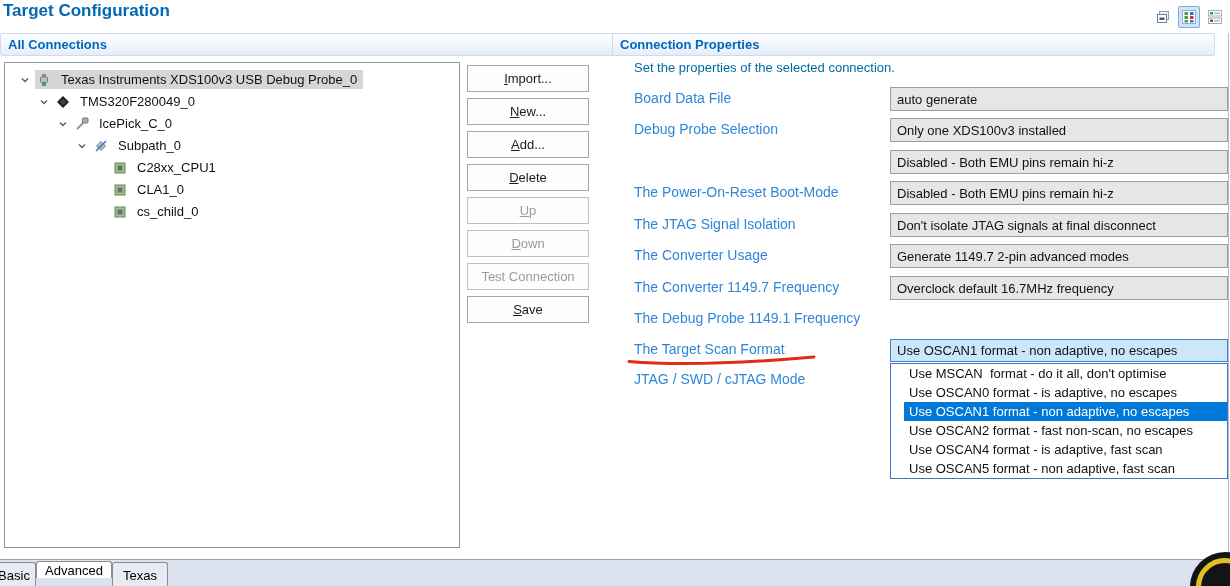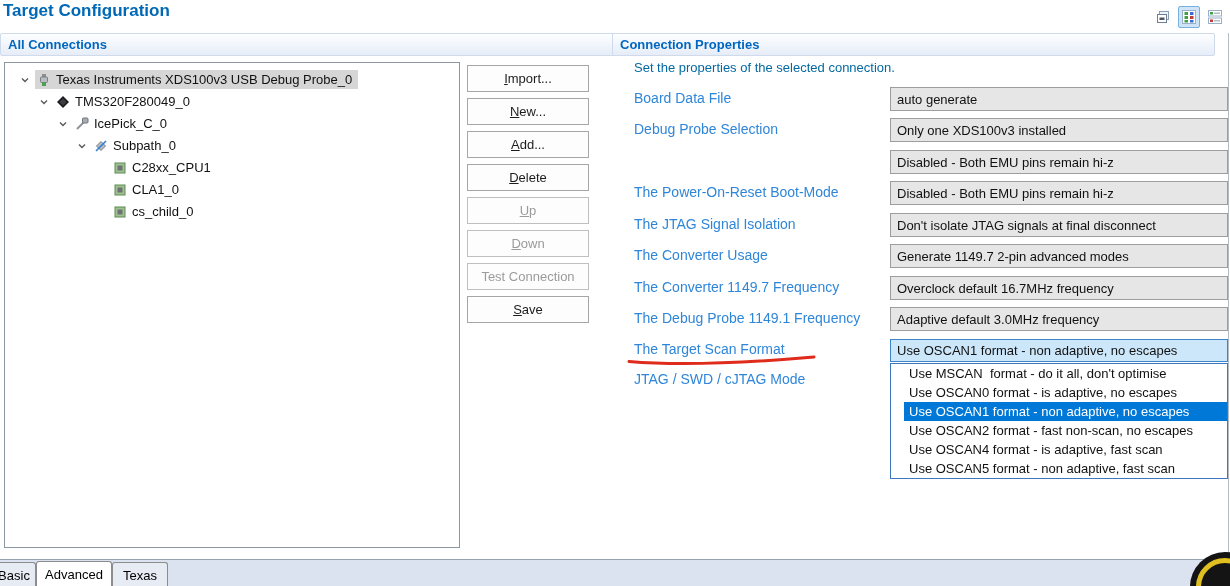--- a/index.html
+++ b/index.html
@@ -20,21 +20,21 @@
   .bar-right { left:592px; width:603px;margin-left:20px; }
 
   .description { position:absolute; left:634px; top:60px; font-size:13px; color:#0369a1; }
 
   
   .tree-panel { position:absolute; left:4px; top:62px; width:456px; height:486px; border:1px solid #8b97a3; background:#fff; }
   .tree-row { position:absolute; height:21px; display:flex; align-items:center; font-size:13px; color:#111; white-space:nowrap; cursor:default; }
   .chev { width:12px; height:12px; margin-right:4px; display:inline-flex; }
   .ticon { width:14px; height:14px; margin-right:5px; display:inline-flex; }
   .tree-row.selected .row-pack { background:#d6d6d6; }
-  .row-pack { display:flex; align-items:center; padding:2px 6px 2px 2px; }
+  .row-pack { display:flex; align-items:center; gap:5px; padding:2px 6px 2px 2px; }
 
   
   .side-btn { position:absolute; left:467px; width:122px; height:27px; background:#fdfdfd; border:1px solid #a6a6a6; font-size:13px; color:#1c1c1c; font-family:"Liberation Sans",sans-serif; display:flex; align-items:center; justify-content:center; }
   .side-btn.disabled { color:#9b9b9b; border-color:#bfbfbf; }
   .side-btn u { text-decoration:underline; }
 
   
   .prop-label { position:absolute; left:634px; font-size:14px; color:#2f86d9; white-space:nowrap; }
   .prop-value { position:absolute; left:890px; width:338px; height:24px; background:#e6e6e6; border:1px solid #9d9d9d; font-size:13px; color:#111; display:flex; align-items:center; padding-left:6px; white-space:pre; overflow:hidden; }
   .prop-value.focused { background:#cde7fa; border:1px solid #3d85c8; }
@@ -42,21 +42,21 @@
   .red-underline { position:absolute; left:626px; top:353px; width:192px; height:14px; }
 
   
   .dropdown { position:absolute; left:890px; top:363px; width:338px; border:1px solid #3d77c2; background:#fff; z-index:6;padding-left:13px; }
   .dd-item { height:19px; line-height:19px; font-size:13px; color:#111; padding-left:5px; white-space:pre; overflow:hidden; }
   .dd-item.selected { background:#0078d7; color:#fff; }
 
   
   .tab-bar { position:absolute; left:0; top:559px; width:1230px; height:27px; background:#dbe3f1; border-top:1px solid #97a2b0; }
   .tab { position:absolute; top:2px; height:25px; border:1px solid #8c8c8c; border-bottom:none; border-radius:3px 3px 0 0; background:#e6ebf4; display:flex; align-items:center; justify-content:center; font-size:13px; color:#000; padding:0 8px; }
-  .tab.active { background:#fff; top:1px; height:26px; z-index:2; }
+  .tab.active { background:#fff; top:1px; height:17px; z-index:2; }
 
   .right-edge { position:absolute; left:1228px; top:33px; width:1px; height:522px; background:#b4bcc6; }
 
   
   .watermark { position:absolute; right:-30px; bottom:-36px; width:70px; height:70px; border-radius:50%; background:#141414; z-index:8; }
   .watermark-inner { position:absolute; inset:6px; border-radius:50%; border:5px solid #e0c020; background:#141414; }
 </style>
 </head>
 <body>
 
@@ -228,21 +228,20 @@
   <div class="prop-label" style="top:216px;">The JTAG Signal Isolation</div>
   <div class="prop-value" style="top:213px;">Don't isolate JTAG signals at final disconnect</div>
 
   <div class="prop-label" style="top:247px;">The Converter Usage</div>
   <div class="prop-value" style="top:244px;">Generate 1149.7 2-pin advanced modes</div>
 
   <div class="prop-label" style="top:279px;">The Converter 1149.7 Frequency</div>
   <div class="prop-value" style="top:276px;">Overclock default 16.7MHz frequency</div>
 
   <div class="prop-label" style="top:310px;">The Debug Probe 1149.1 Frequency</div>
-  <div class="prop-value" style="top:307px;">Adaptive default 3.0MHz frequency</div>
 
   <div class="prop-label" style="top:341px;">The Target Scan Format</div>
   <div class="red-underline">
     <svg width="192" height="14" viewBox="0 0 192 14">
         <path d="M3 8.5 C 55 13, 125 9.5, 188 4" fill="none" stroke="#df2b1b" stroke-width="3" stroke-linecap="round"></path>
       </svg>
   </div>
   <div class="prop-value focused" style="top:339px; height:23px;">Use OSCAN1 format - non adaptive, no escapes</div>
 
   <div class="prop-label" style="top:371px;">JTAG / SWD / cJTAG Mode</div>

